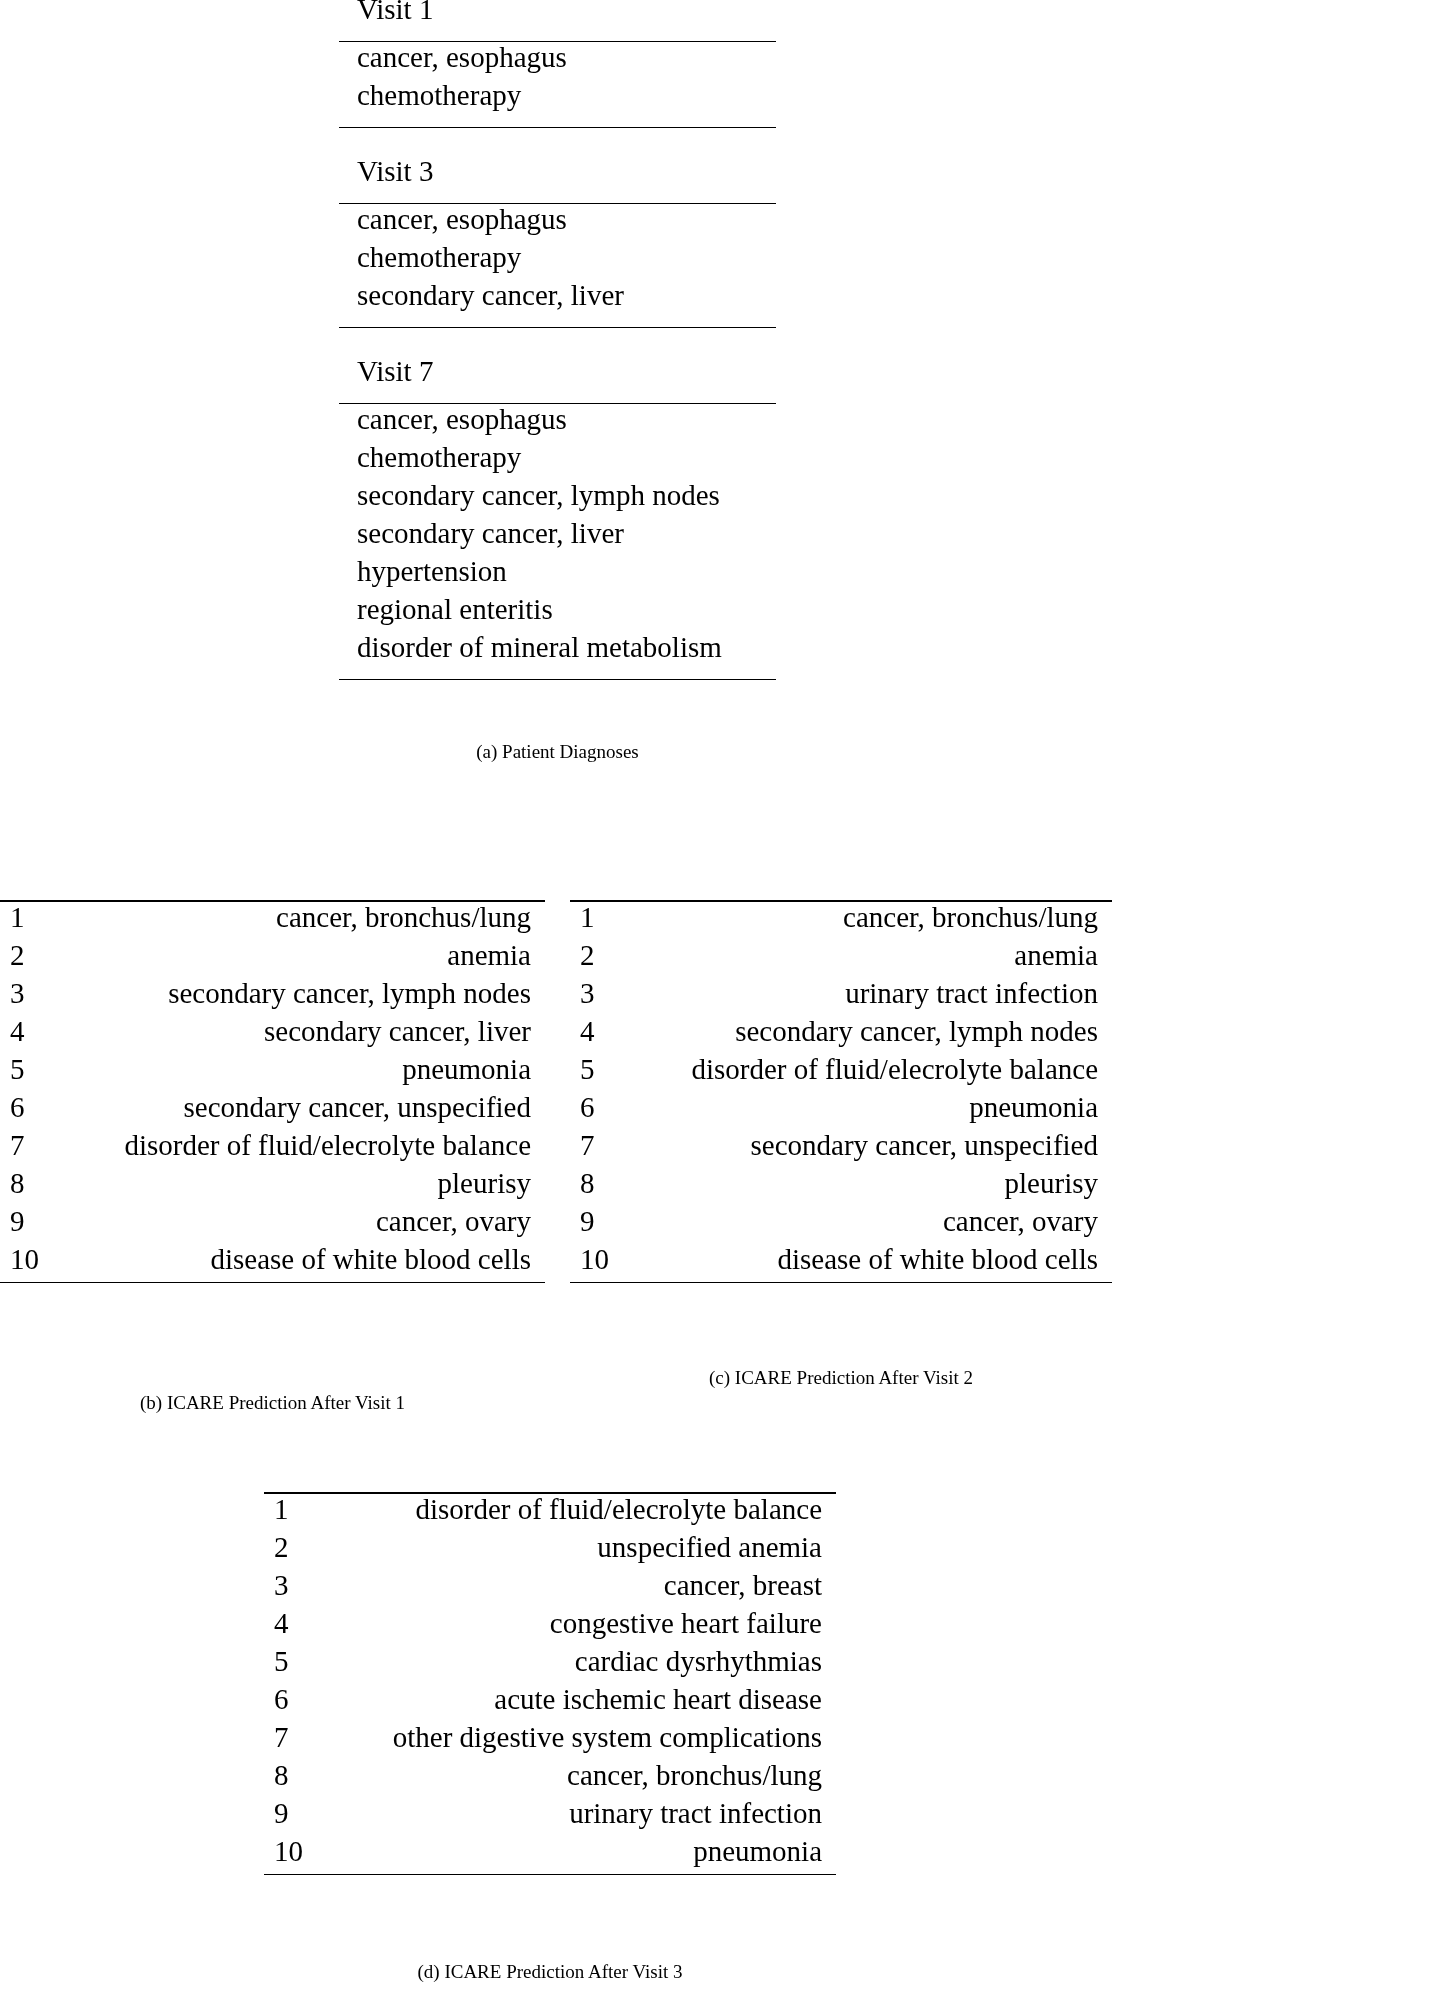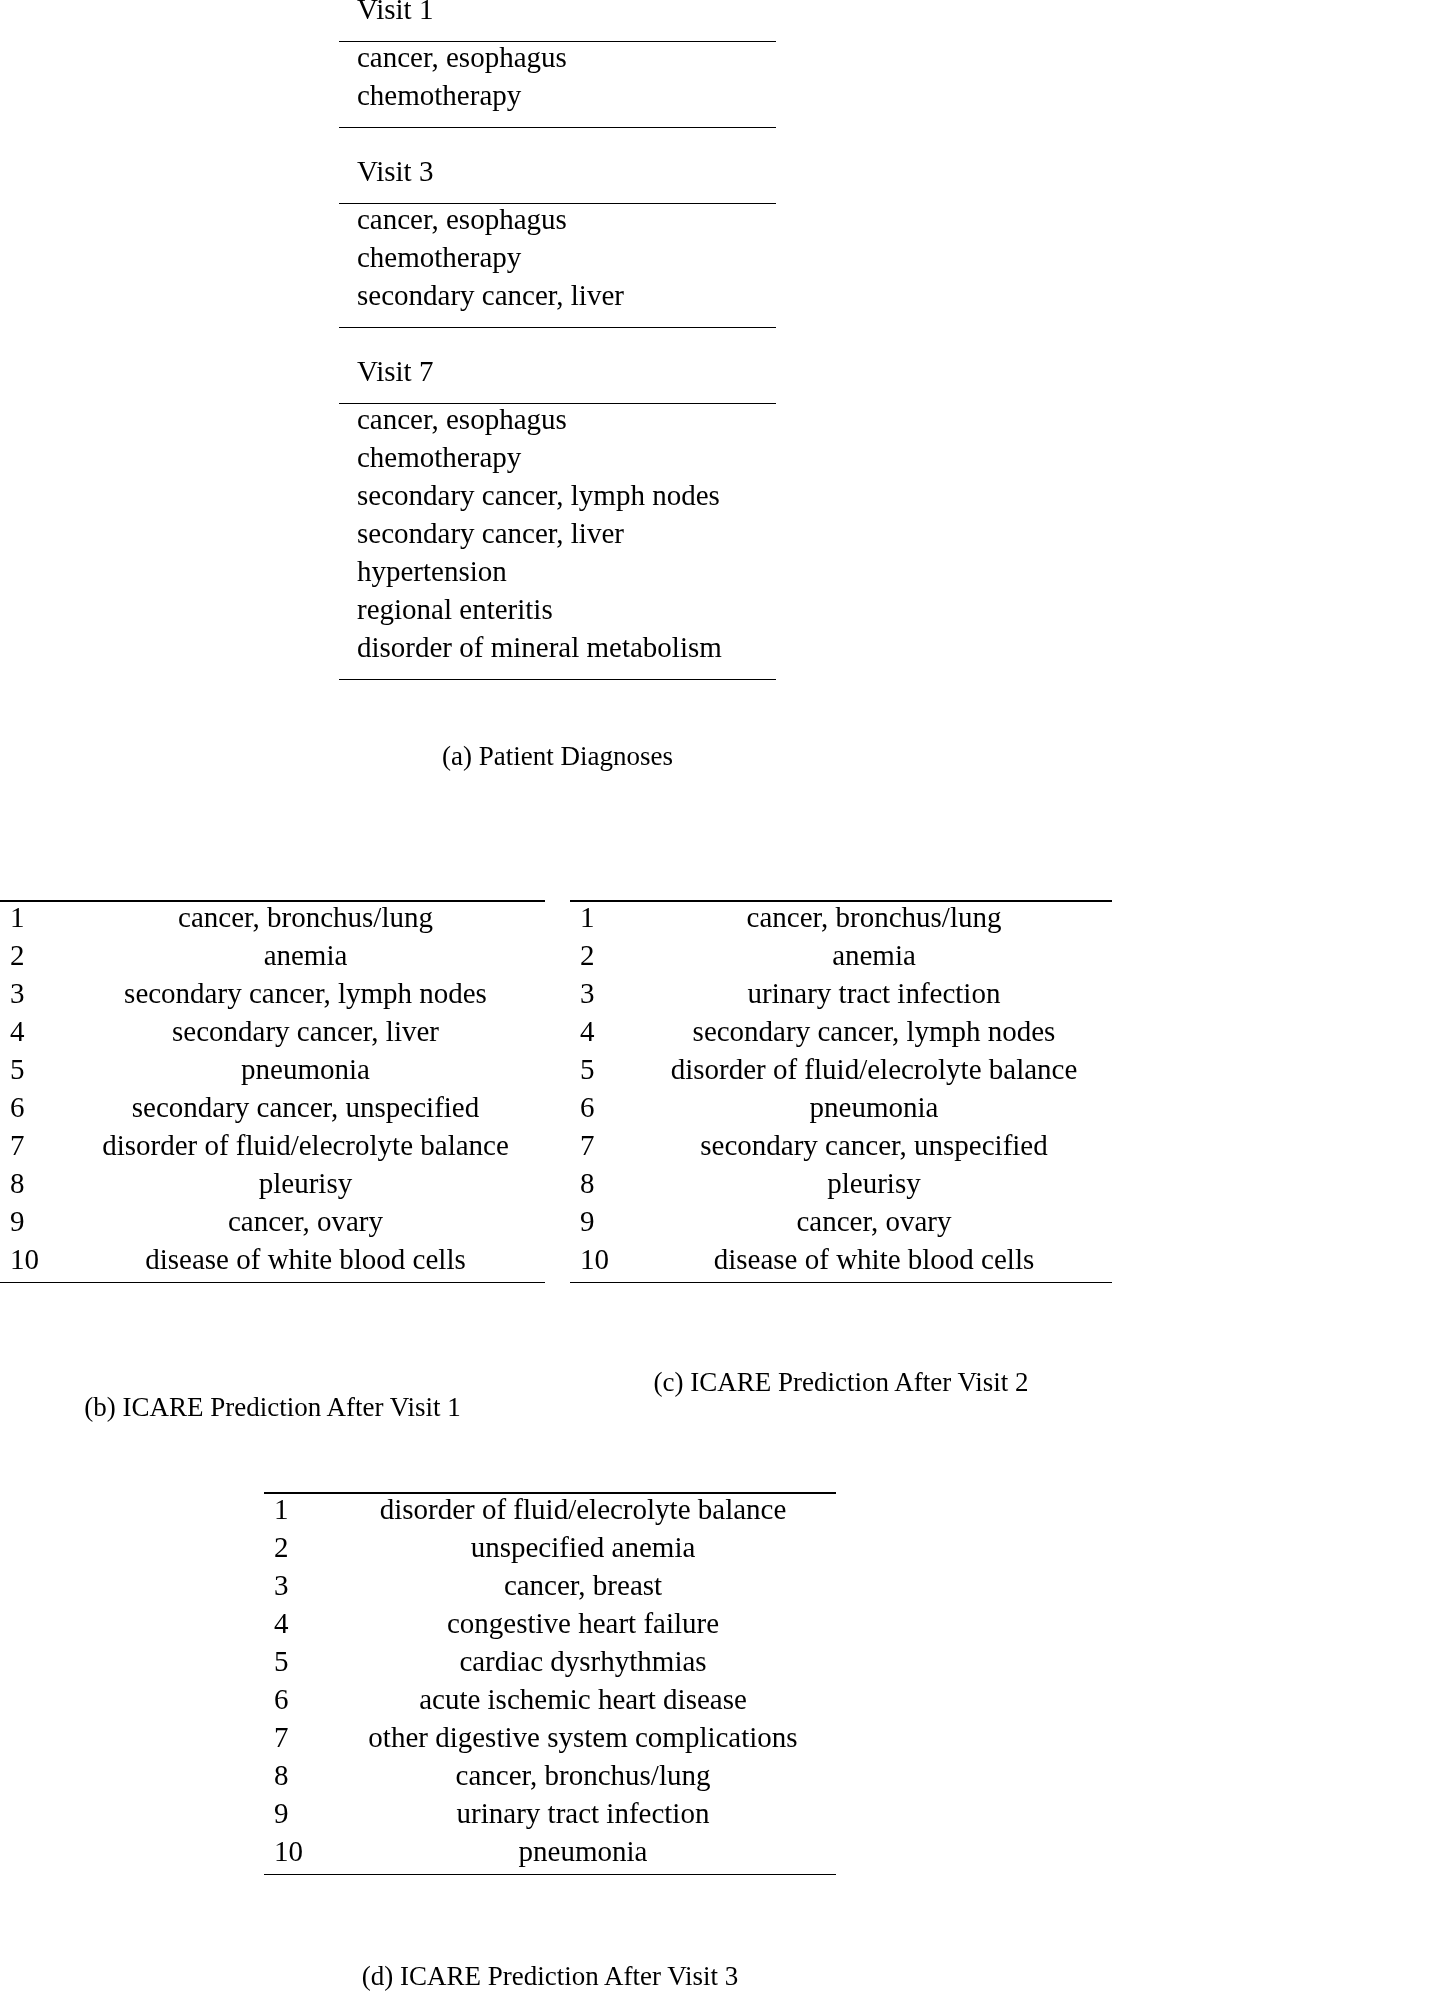--- a/index.html
+++ b/index.html
@@ -55,34 +55,34 @@
   #panel-a .spacer td {
     height: 28px;
     padding: 0;
     font-size: 0;
     line-height: 0;
   }
 
   .caption {
     position: absolute;
     text-align: center;
-    font-size: 27px;
+    font-size: 19px;
     line-height: 1.1;
     white-space: nowrap;
   }
 
   
   .ranklist td.num {
     padding: 1px 0 8px 10px;
     width: 52px;
     text-align: left;
   }
   .ranklist td.lbl {
     padding: 1px 14px 8px 18px;
-    text-align: center;
+    text-align: right;
     margin-top: 27px;
   }
 
   #panel-b { left: 0px;   top: 900px; width: 545px; }
   #panel-c { left: 570px; top: 900px; width: 542px; }
   #panel-d { left: 264px; top: 1492px; width: 572px; }
 
   #cap-a { left: 339px; top: 742px;  width: 437px; }
   #cap-b { left: 0px;   top: 1393px; width: 545px; }
   #cap-c { left: 570px; top: 1368px; width: 542px; }

